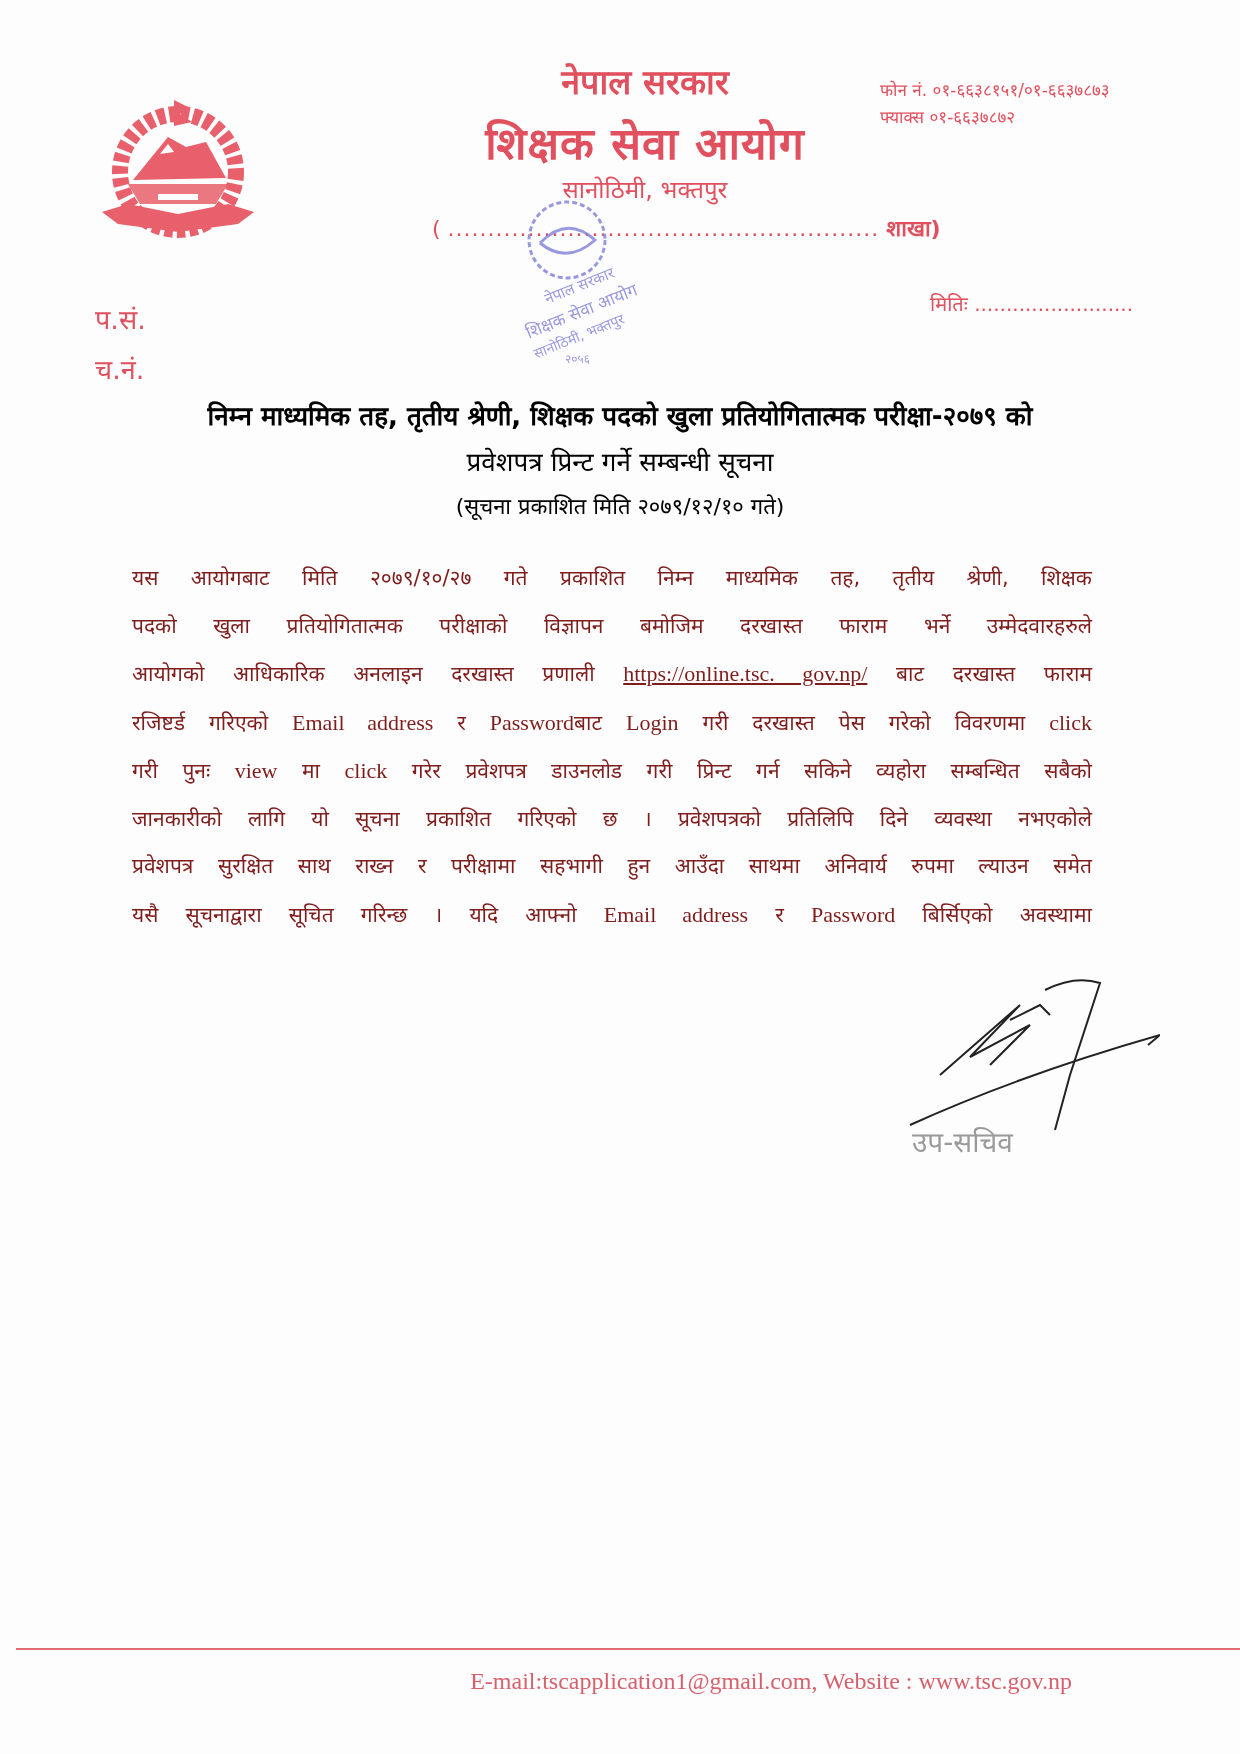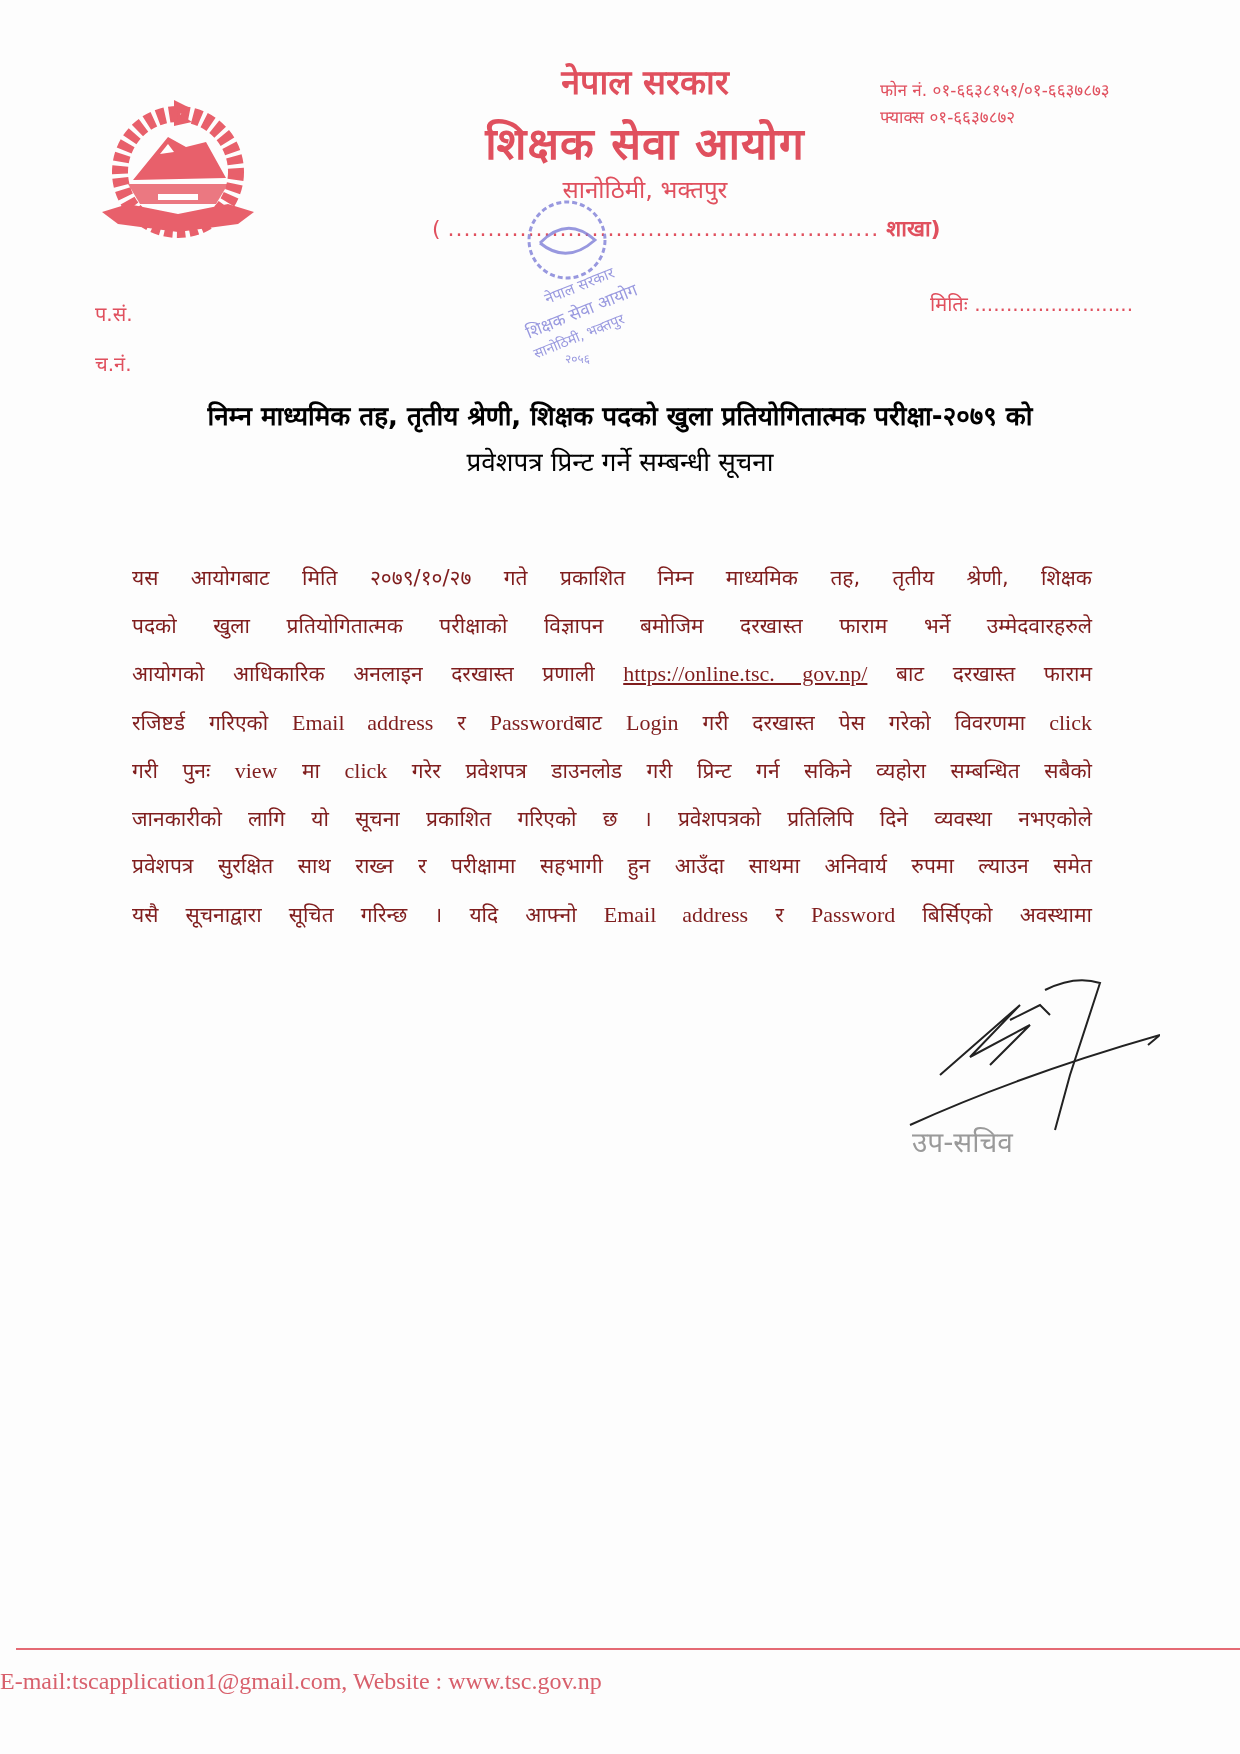--- a/index.html
+++ b/index.html
@@ -10,40 +10,40 @@
   .page { position: absolute; left: 0; top: 0; width: 1240px; height: 1754px; }
   .red { color: #e0505e; }
   .emblem { position: absolute; left: 88px; top: 92px; width: 180px; height: 150px; }
   .hdr { position: absolute; left: 420px; width: 450px; text-align: center; }
   .gov { top: 58px; font-size: 34px; font-weight: bold; }
   .org { top: 112px; font-size: 44px; font-weight: bold; letter-spacing: 1px; }
   .addr { top: 172px; font-size: 24px; }
   .branch { position: absolute; left: 432px; top: 212px; font-size: 22px; white-space: nowrap; }
   .branch .dots { letter-spacing: 1px; }
   .contact { position: absolute; left: 880px; top: 77px; font-size: 17px; line-height: 27px; }
-  .ref { position: absolute; left: 95px; font-size: 20px; }
+  .ref { position: absolute; left: 95px; font-size: 27px; }
   .ref1 { top: 300px; } .ref2 { top: 350px; }
   .date { position: absolute; left: 930px; top: 290px; font-size: 20px; }
   .stamp { position: absolute; left: 505px; top: 195px; width: 170px; height: 175px; opacity: 0.8; }
   .title { position: absolute; left: 100px; width: 1040px; text-align: center; color: #000000; }
   .t1 { top: 397px; font-size: 26px; font-weight: bold; }
   .t2 { top: 443px; font-size: 26px; font-weight: normal; }
   .t3 { top: 490px; font-size: 22px; }
   .body-text {
     position: absolute; left: 132px; top: 555px; width: 960px;
     font-size: 21px; line-height: 47.5px; text-align: justify; color: #7f1d1d;
   }
   .body-text .line { display: block; text-align: justify; text-align-last: justify; white-space: nowrap; }
   .body-text .line.last { text-align-last: left; }
   .en { font-family: "Liberation Serif", serif; font-size: 22px; }
   .link { text-decoration: underline; }
   .sig { position: absolute; left: 870px; top: 965px; width: 290px; height: 190px; }
   .sig-title { position: absolute; left: 912px; top: 1122px; font-size: 28px; color: #9a9a9a; }
   .foot-line { position: absolute; left: 16px; top: 1648px; width: 1224px; height: 2px; background: #e46a74; }
-  .footer { position: absolute; left: 0; width: 1072px; top: 1668px; text-align: left;
+  .footer { position: absolute; left: 0; width: 1072px; top: 1668px; text-align: right;
     font-family: "Liberation Serif", serif; font-size: 24px; color: #d8606c; }
 </style>
 </head>
 <body>
 
 <div class="page">
 
   <svg class="emblem" viewBox="0 0 180 150">
     <g fill="#e8606b">
       <polygon points="86,8 86,34 104,30 92,22 102,16"></polygon>
@@ -87,20 +87,21 @@
 
   <div class="ref ref1 red">प.सं.</div>
   <div class="ref ref2 red">च.नं.</div>
   <div class="date red">
     <span>मितिः</span>
     <span>.........................</span>
   </div>
 
   <div class="title t1">निम्न माध्यमिक तह, तृतीय श्रेणी, शिक्षक पदको खुला प्रतियोगितात्मक परीक्षा-२०७९ को</div>
   <div class="title t2">प्रवेशपत्र प्रिन्ट गर्ने सम्बन्धी सूचना</div>
+  <div class="title t3">(सूचना प्रकाशित मिति २०७९/१२/१० गते)</div>
 
   <div class="body-text">
     <span class="line">यस आयोगबाट मिति २०७९/१०/२७  गते प्रकाशित निम्न माध्यमिक तह, तृतीय श्रेणी, शिक्षक</span>
     <span class="line">पदको खुला प्रतियोगितात्मक परीक्षाको विज्ञापन बमोजिम दरखास्त फाराम भर्ने उम्मेदवारहरुले</span>
     <span class="line">
       <span>आयोगको आधिकारिक अनलाइन दरखास्त प्रणाली</span>
       <span class="en link">https://online.tsc. gov.np/</span>
       <span>बाट दरखास्त फाराम</span>
     </span>
     <span class="line">

